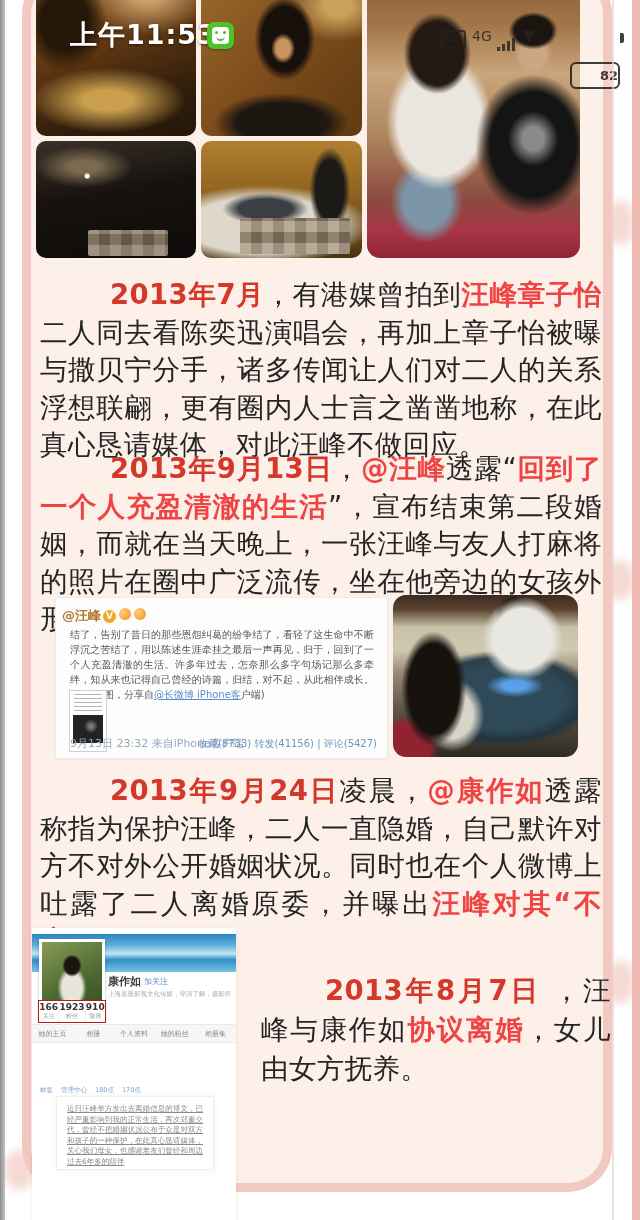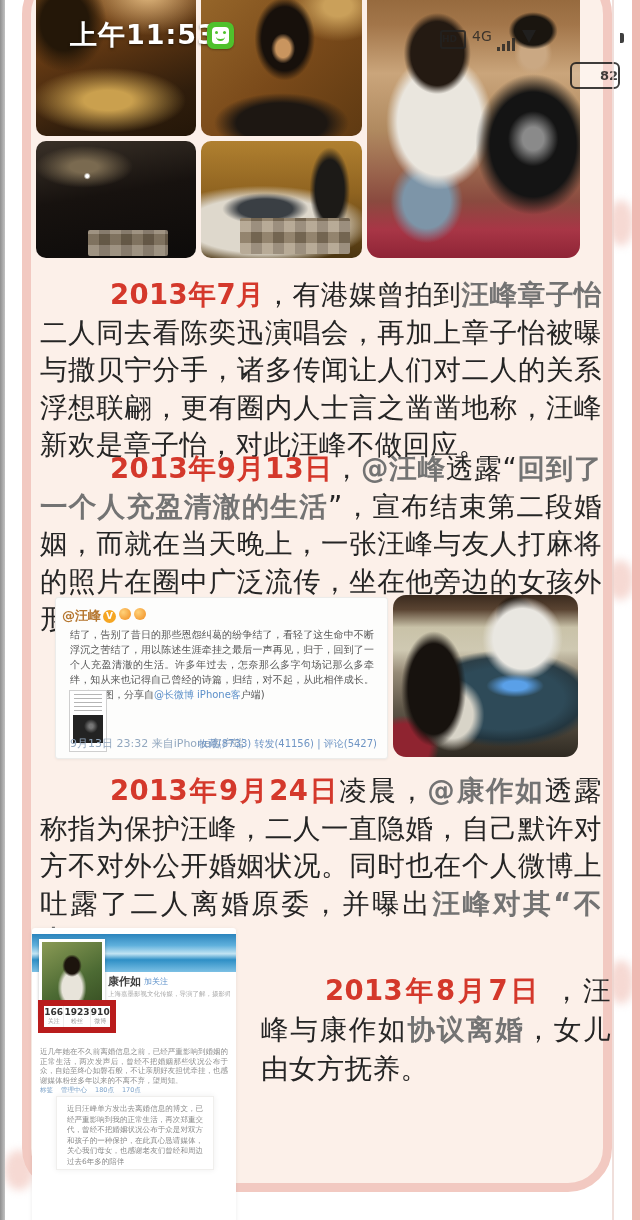--- a/index.html
+++ b/index.html
@@ -85,33 +85,33 @@
     border-radius:6px;z-index:10;opacity:.85;background:rgba(255,255,255,.22);
     font-size:13px;font-weight:bold;color:#1d1d1d;text-align:right;line-height:23px;margin-top:36px;}
   .batt-nub{position:absolute;left:620px;top:33px;width:4px;height:10px;background:#1d1d1d;
     border-radius:0 2px 2px 0;z-index:10;opacity:.85;}
   
   .para{position:absolute;left:40px;width:562px;font-size:27.5px;line-height:37.5px;
     color:#252525;letter-spacing:.4px;text-align:justify;z-index:6;text-indent:70px;margin:0;}
   .p1{top:276px;} .p2{top:450px;} .p3{top:772px;}
   .p4{left:261px;top:971px;width:350px;line-height:39px;text-indent:64px;}
   .date{color:#d4382b;font-weight:bold;margin-top:12px;}
-  .emp{font-weight:bold;color:#737373;}
+  .emp{font-weight:bold;color:#ef4444;}
   
   #wb{position:absolute;left:55px;top:597px;width:331px;height:160px;background:#fdfdfc;
     border:1px solid #ececea;border-radius:3px;z-index:6;box-shadow:0 1px 3px rgba(0,0,0,.05);}
   .wb-head{position:absolute;left:6px;top:9px;font-size:13px;font-weight:bold;color:#b5762f;
     filter:blur(.4px);}
   .v-badge{display:inline-block;width:13px;height:13px;border-radius:50%;background:#f5a623;
     color:#fff;font-size:9px;font-weight:bold;text-align:center;line-height:13px;vertical-align:1px;margin-left:2px;}
   .wb-emoji{display:inline-block;width:12px;height:12px;border-radius:50%;
     background:radial-gradient(circle at 35% 35%,#ffd27a,#f08a1d);margin-left:3px;vertical-align:0;}
   .wb-body{position:absolute;left:14px;top:29px;width:304px;font-size:10px;line-height:15px;
     color:#555;filter:blur(.55px);text-align:justify;}
-  .wb-blue{color:#5b8fc9;}
+  .wb-blue{color:#5b8fc9;text-decoration:underline;}
   .wb-thumb{position:absolute;left:13px;top:92px;width:36px;height:60px;background:#fff;
     border:1px solid #cfcfcf;}
   .wb-thumb::before{content:"";position:absolute;left:4px;top:3px;right:4px;height:18px;
     background:repeating-linear-gradient(180deg,#b5b5b5 0 1px,rgba(0,0,0,0) 1px 4px);}
   .wb-thumb::after{content:"";position:absolute;left:3px;top:24px;right:3px;bottom:8px;
     background:radial-gradient(10px 10px at 60% 40%,#777 20%,rgba(119,119,119,0) 70%),#232323;}
   .wb-foot-l{position:absolute;left:14px;bottom:7px;font-size:11px;color:#93a8bf;filter:blur(.45px);}
   .wb-foot-r{position:absolute;right:10px;bottom:7px;font-size:10px;color:#6f95c4;filter:blur(.45px);}
   
   #mj{position:absolute;left:393px;top:595px;width:185px;height:162px;border-radius:13px;z-index:6;
@@ -134,36 +134,36 @@
   .pf-avatar-img{width:100%;height:100%;
     background:
       radial-gradient(13px 15px at 50% 32%,#1c140d 55%,rgba(28,20,13,0) 75%),
       radial-gradient(20px 30px at 50% 62%,#e8e4da 50%,rgba(232,228,218,0) 72%),
       linear-gradient(150deg,#8a9a55 0%,#4c6a33 55%,#33491f 100%);}
   .pf-name{position:absolute;left:76px;top:46px;font-size:11px;font-weight:bold;color:#3d3d3d;}
   .pf-follow{position:absolute;left:112px;top:48px;font-size:8px;color:#5b8fc9;filter:blur(.3px);}
   .pf-bio{position:absolute;left:76px;top:62px;width:122px;font-size:6.5px;color:#a9a9a9;
     filter:blur(.4px);white-space:nowrap;overflow:hidden;}
   .pf-stats{position:absolute;left:6px;top:72px;width:66px;display:flex;text-align:center;
-    border:6px solid #b91c1c;background:#fff;}
+    border:1px solid #b91c1c;background:#fff;}
   .pf-stat{flex:1;border-right:1px solid #eee;padding:1px 0;}
   .pf-stat:last-child{border-right:none;}
   .pf-stat .v{font-size:9px;font-weight:bold;color:#333;display:block;}
   .pf-stat .l{font-size:6px;color:#9a9a9a;display:block;filter:blur(.3px);}
   .pf-tabs{position:absolute;left:0;top:96px;width:204px;height:17px;background:#f6f6f4;
     border-top:1px solid #e9e9e9;border-bottom:1px solid #e9e9e9;display:flex;align-items:center;}
   .pf-tab{flex:1;text-align:center;font-size:7px;color:#8a8a8a;filter:blur(.35px);}
   .pf-summary{position:absolute;left:8px;top:119px;width:188px;font-size:7.5px;line-height:9.5px;
     color:#8f8f8f;filter:blur(.5px);text-align:justify;}
   .pf-links{position:absolute;left:8px;top:158px;font-size:6.5px;color:#7da3c9;filter:blur(.4px);}
   .pf-links span{margin-right:8px;text-align:center;}
   .pf-stmt{position:absolute;left:24px;top:168px;width:156px;height:72px;background:#fff;
     border:1px solid #f0efed;box-shadow:0 0 6px rgba(0,0,0,.07);}
   .pf-stmt-text{margin:7px 10px;font-size:7.5px;line-height:10.5px;color:#8a8a8a;
-    filter:blur(.5px);text-align:justify;}
+    filter:blur(.5px);text-align:justify;text-decoration:underline;}
 </style>
 </head>
 <body>
 
 <div class="edge-left"></div>
 <div class="edge-right"></div>
 <div class="edge-right-line"></div>
 <div class="wm" style="left:608px;top:200px;width:26px;height:46px;"></div>
 <div class="wm" style="left:606px;top:560px;width:28px;height:40px;"></div>
 <div class="wm" style="left:608px;top:960px;width:26px;height:44px;"></div>
@@ -186,21 +186,21 @@
       <div class="rec-mouth"></div>
   </div>
 </div>
 <div class="hd-badge">HD</div>
 <div class="net-4g">4G</div>
 <div class="bars"><i class="b1"></i><i class="b2"></i><i class="b3"></i><i class="b4"></i></div>
 <div class="mute-ic"></div>
 <div class="batt">82</div>
 <div class="batt-nub"></div>
 
-<p class="para p1"><span class="date">2013年7月</span><span>，有港媒曾拍到</span><span class="emp">汪峰章子怡</span><span>二人同去看陈奕迅演唱会，再加上章子怡被曝与撒贝宁分手，诸多传闻让人们对二人的关系浮想联翩，更有圈内人士言之凿凿地称，汪峰新欢是章子怡，对此汪峰不做回应。</span></p>
+<p class="para p1"><span class="date">2013年7月</span><span>，有港媒曾拍到</span><span class="emp">汪峰章子怡</span><span>二人同去看陈奕迅演唱会，再加上章子怡被曝与撒贝宁分手，诸多传闻让人们对二人的关系浮想联翩，更有圈内人士言之凿凿地称，在此真心恳请媒体，对此汪峰不做回应。</span></p>
 
 <p class="para p2"><span class="date">2013年9月13日</span><span>，</span><span class="emp">@汪峰</span><span>透露“</span><span class="emp">回到了一个人充盈清澈的生活</span><span>”，宣布结束第二段婚姻，而就在当天晚上，一张汪峰与友人打麻将的照片在圈中广泛流传，坐在他旁边的女孩外形酷似章子怡。</span></p>
 
 <div id="wb">
   <div class="wb-head"><span>@汪峰</span><span class="v-badge">V</span><span class="wb-emoji"></span><span class="wb-emoji"></span></div>
   <div class="wb-body"><span>结了，告别了昔日的那些恩怨纠葛的纷争结了，看轻了这生命中不断浮沉之苦结了，用以陈述生涯牵挂之最后一声再见，归于，回到了一个人充盈清澈的生活。许多年过去，怎奈那么多字句场记那么多牵绊，知从来也记得自己曾经的诗篇，归结，对不起，从此相伴成长。(全文见图，分享自</span><span class="wb-blue">@长微博 iPhone客</span><span>户端)</span></div>
   <div class="wb-thumb"></div>
   <div class="wb-foot-l">9月13日 23:32 来自iPhone客户端</div>
   <div class="wb-foot-r"><span>收藏(8733)</span> <span>转发(41156)</span> | <span>评论(5427)</span></div>
 </div>
@@ -224,21 +224,27 @@
       </div>
     <div class="pf-stat">
         <span class="v">1923</span>
         <span class="l">粉丝</span>
       </div>
     <div class="pf-stat">
         <span class="v">910</span>
         <span class="l">微博</span>
       </div>
   </div>
-  <div class="pf-summary">近几年她在不久前离婚信息之前，已经严重影响到婚姻的正常生活，两次发声后，曾经不把婚姻那些状况公布于众，自始至终心如磐石般，不让亲朋好友担忧牵挂，也感谢媒体粉丝多年以来的不离不弃，望周知。</div>
+  <div class="pf-tabs">
+    <span class="pf-tab">她的主页</span>
+    <span class="pf-tab">相册</span>
+    <span class="pf-tab">个人资料</span>
+    <span class="pf-tab">她的粉丝</span>
+    <span class="pf-tab">相册集</span>
+  </div>
   <div class="pf-links">
     <span>标签</span><span>管理中心</span><span>180点</span><span>170点</span>
   </div>
   <div class="pf-stmt">
     <div class="pf-stmt-text">近日汪峰单方发出去离婚信息的博文，已经严重影响到我的正常生活，再次郑重交代，曾经不把婚姻状况公布于众是对双方和孩子的一种保护，在此真心恳请媒体，关心我们母女，也感谢老友们曾经和周边过去6年多的陪伴</div>
   </div>
 </div>
 
 <p class="para p4"><span class="date">2013年8月7日</span><span> ，汪峰与康作如</span><span class="emp">协议离婚</span><span>，女儿由女方抚养。</span></p>
 

